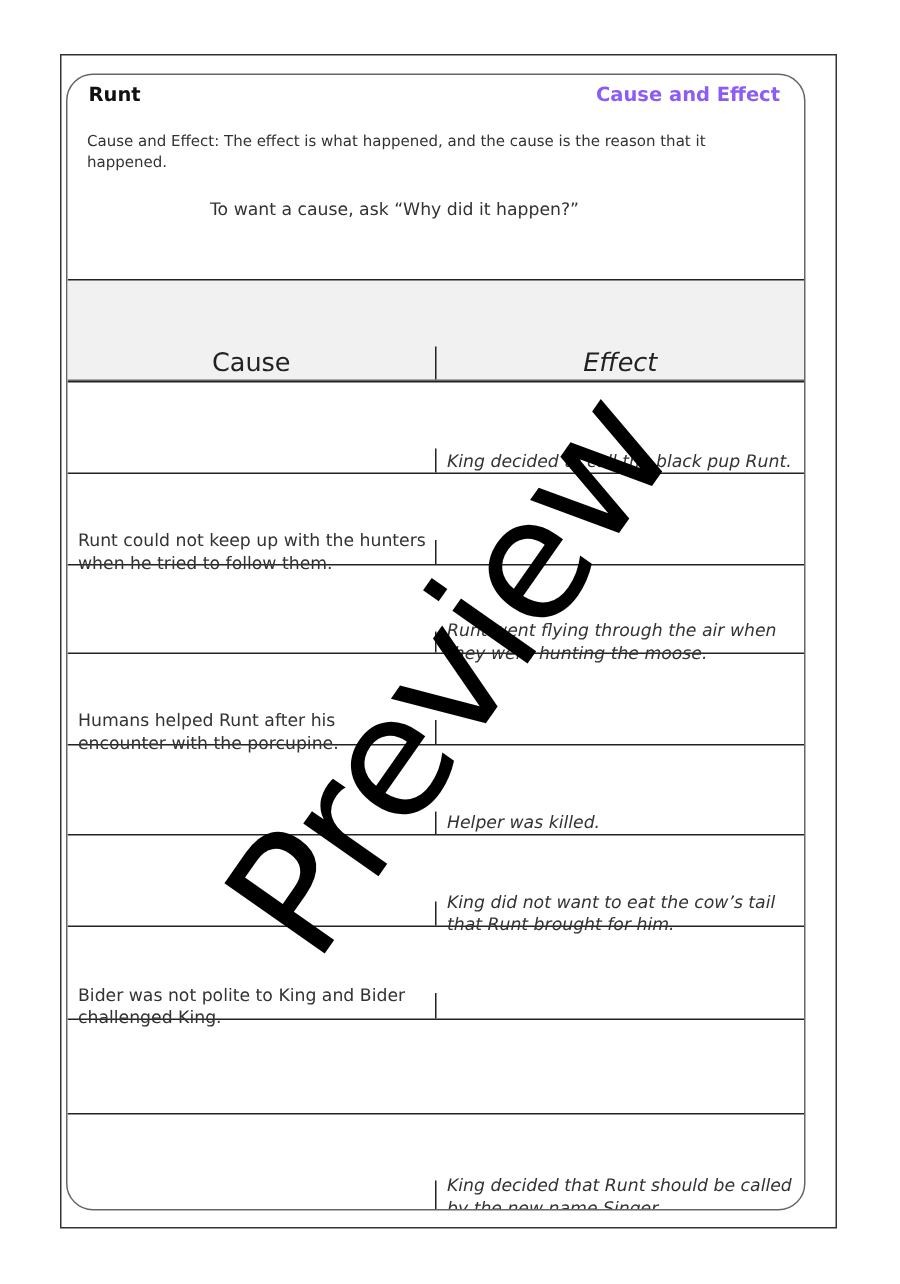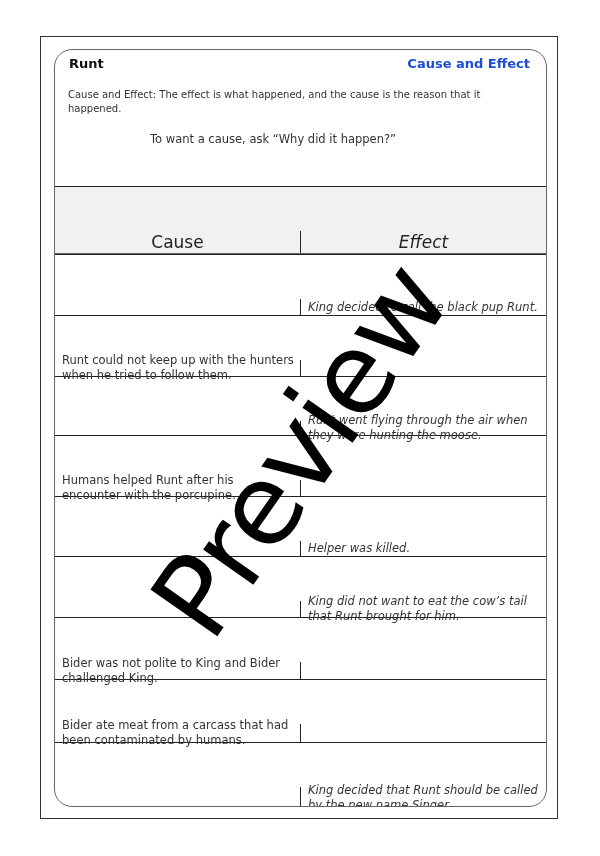--- a/index.html
+++ b/index.html
@@ -1,23 +1,23 @@
 <!DOCTYPE html>
 <html><head>
 <meta charset="utf-8">
 <style>
   html, body { margin:0; padding:0; background:#ffffff; }
   body { width:600px; height:856px; position:relative; overflow:hidden;
          font-family:"DejaVu Sans", sans-serif; color:#333; }
   .page-frame { position:absolute; left:40px; top:36px; width:518px; height:783px;
                 border:1.5px solid #333; box-sizing:border-box; }
-  .card { position:absolute; left:54px; top:49px; width:493px; height:758px;
+  .card { position:absolute; left:44px; top:49px; width:493px; height:758px;
           border:1.5px solid #666; border-radius:18px; box-sizing:border-box; overflow:hidden; }
   .hdr-left { position:absolute; left:14px; top:6px; font-weight:bold; font-size:13px; color:#111; }
-  .hdr-right { position:absolute; right:16px; top:6px; font-weight:bold; font-size:13px; color:#1d4ed8; }
+  .hdr-right { position:absolute; right:16px; top:6px; font-weight:bold; font-size:13px; color:#8b5cf6; }
   .intro { position:absolute; left:13px; top:38px; width:460px; font-size:10px; line-height:14px; color:#333; }
   .tips { position:absolute; left:95px; top:82px; font-size:11.5px; line-height:14px; color:#333; }
   .table { position:absolute; left:0; top:136px; width:491px; }
   .row { display:flex; border-top:1.5px solid #222; box-sizing:border-box; }
   .row.head { background:#f1f1f1; height:68px; border-bottom:1px solid #666; }
   .cell { box-sizing:border-box; display:flex; align-items:center; padding:0 6px 0 7px;
           font-size:11.5px; line-height:15px; color:#333;margin-top:44px; }
   .cell.c1 { width:246px; border-right:1.5px solid #222; }
   .cell.c2 { width:245px; padding-left:7px;font-style:italic; }
   .head .cell { justify-content:center; font-size:17px; color:#222; padding:0; }
@@ -67,21 +67,20 @@
     </div>
     <div class="row" style="height:61px">
       <div class="cell c1"></div>
       <div class="cell c2">King did not want to eat the cow’s tail that Runt brought for him.</div>
     </div>
     <div class="row" style="height:62px">
       <div class="cell c1">Bider was not polite to King and Bider challenged King.</div>
       <div class="cell c2"></div>
     </div>
     <div class="row" style="height:63px">
-      <div class="cell c1">Bider ate meat from a carcass that had been contaminated by humans.</div>
       <div class="cell c2"></div>
     </div>
     <div class="row" style="height:66px">
       <div class="cell c1"></div>
       <div class="cell c2">King decided that Runt should be called by the new name Singer.</div>
     </div>
   </div>
 </div>
 
 <div class="watermark">Preview</div>

